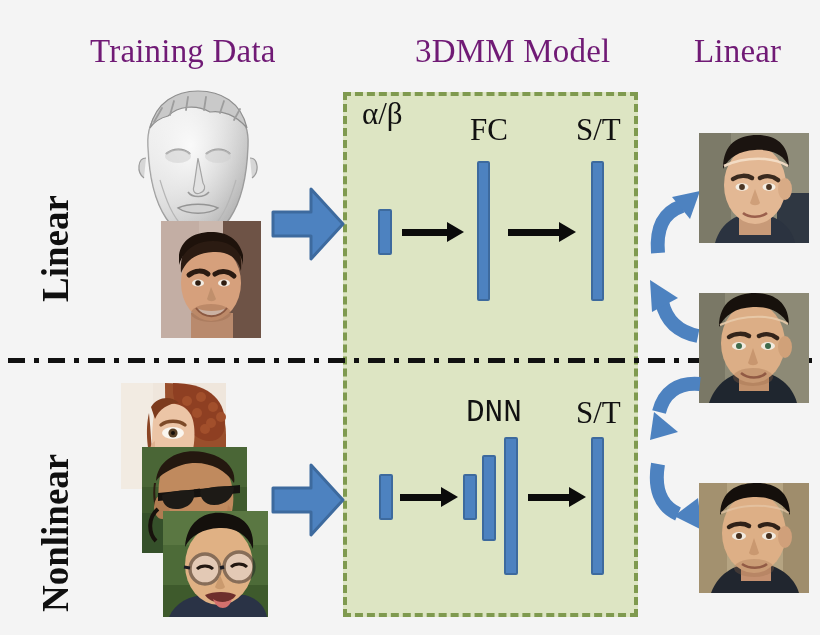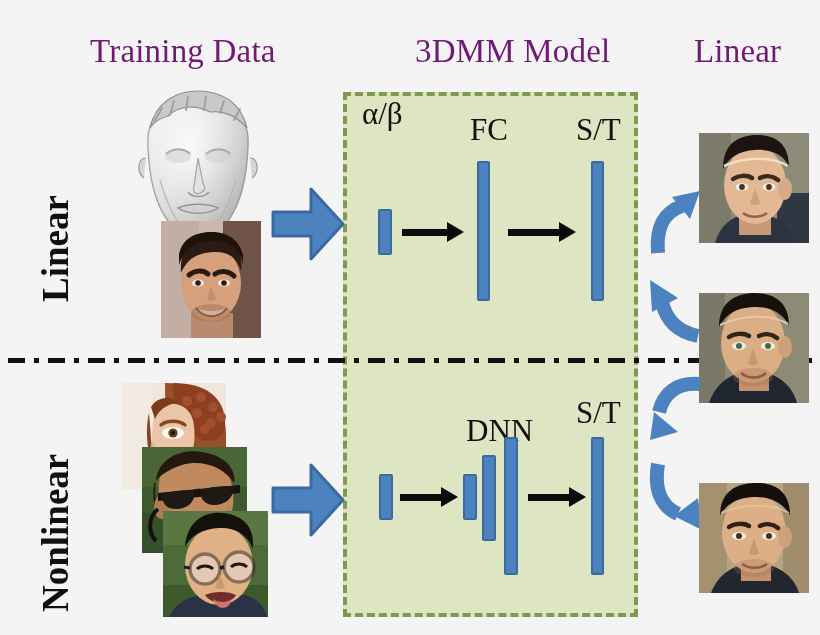--- a/index.html
+++ b/index.html
@@ -68,21 +68,21 @@
     position:absolute;
     font-family:"Liberation Serif", serif;
     font-size:31px;
     color:#111;
     white-space:nowrap;
   }
   #lab-alpha-beta { left:362px; top:96px; }
   #lab-fc         { left:470px; top:112px; }
   #lab-st-top     { left:576px; top:112px; }
   #lab-f-st       { left:360px; top:395px; font-weight:bold; }
-  #lab-dnn        { left:466px; top:413px; }
+  #lab-dnn        { left:466px; top:395px;font-family:Liberation Mono, monospace; }
   #lab-st-bottom  { left:576px; top:395px; }
   .sub { font-size:21px; vertical-align:-0.28em; font-weight:normal; }
 
   
   .bar {
     position:absolute;
     background:#4d82c0;
     border:2px solid #3d6a9e;
     border-radius:2px;
     box-sizing:border-box;

